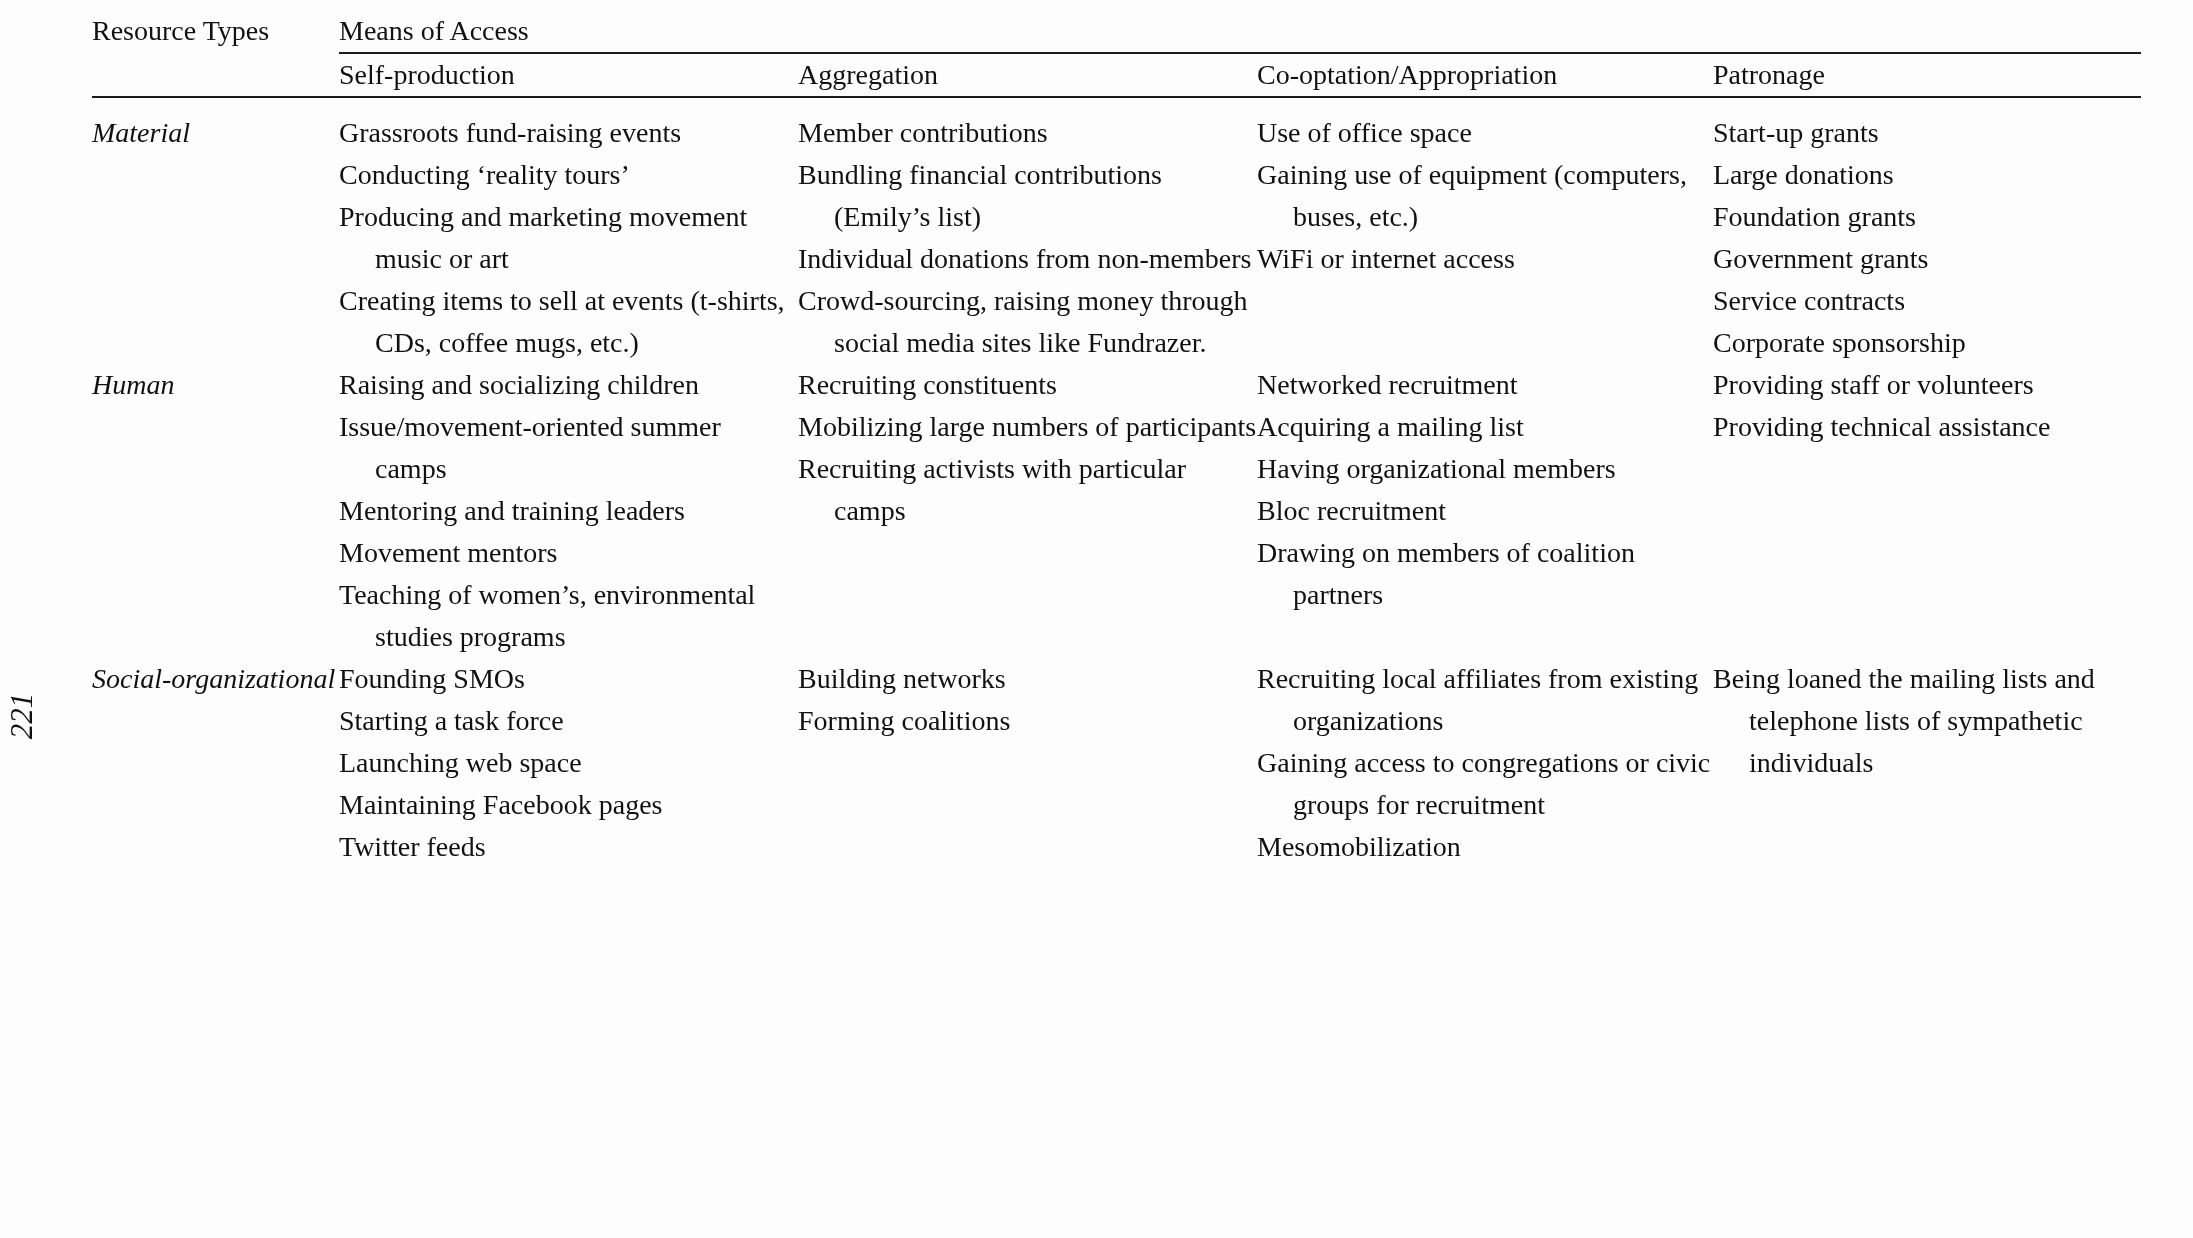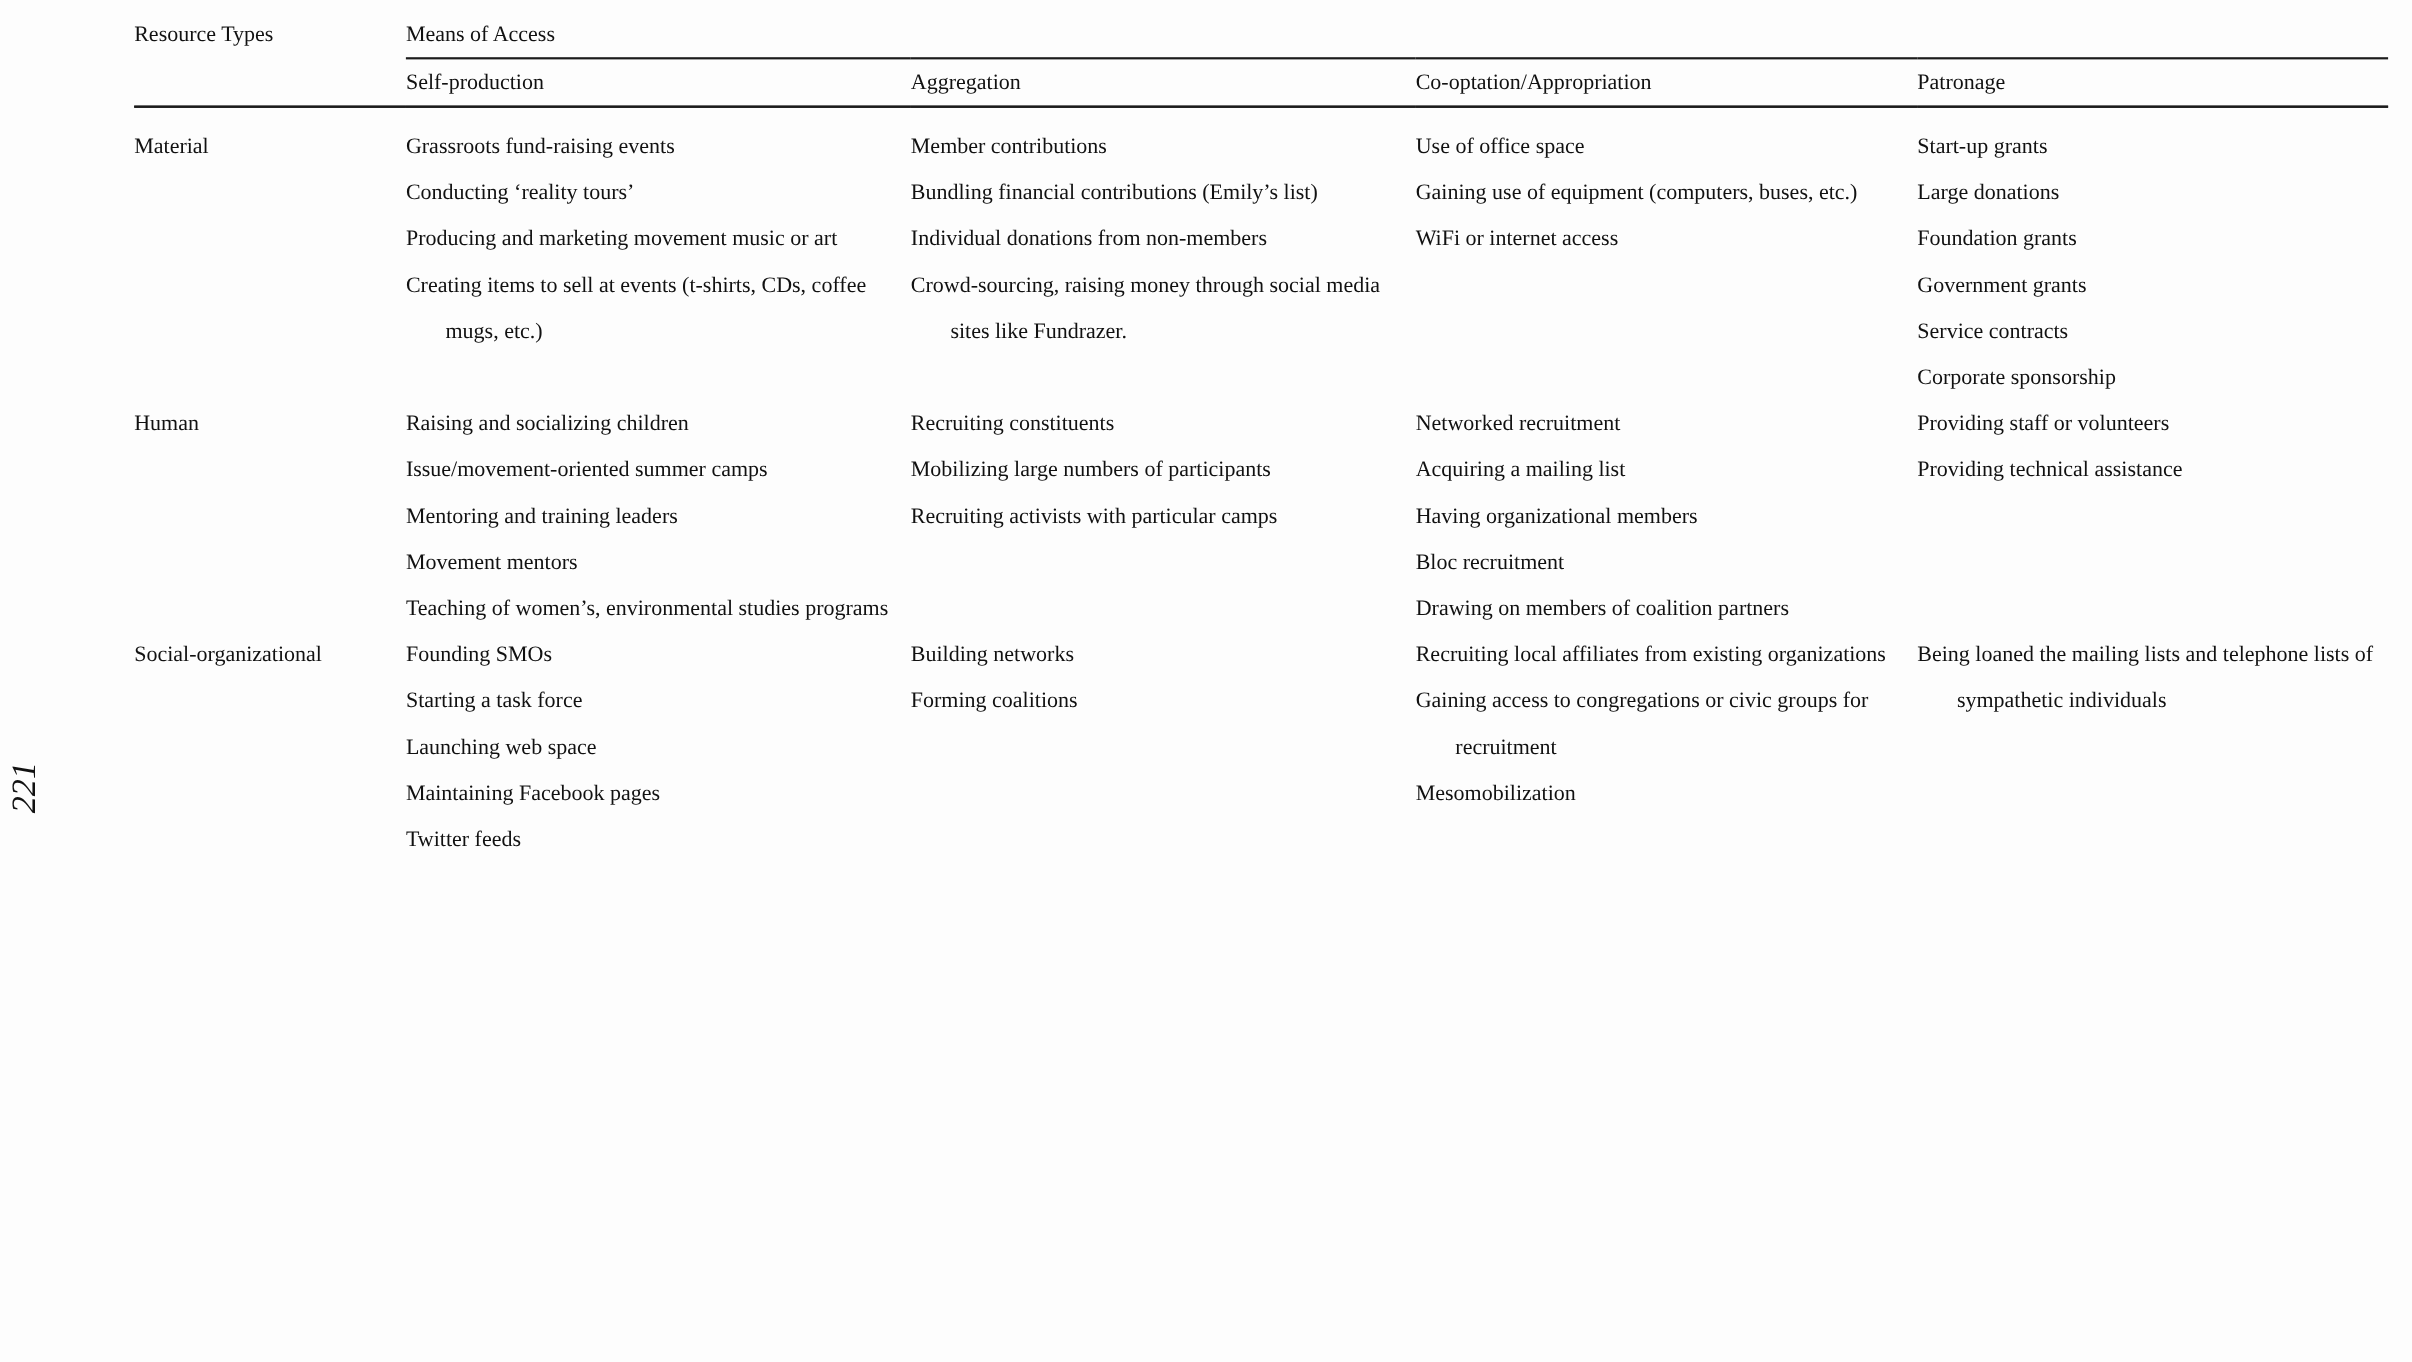--- a/index.html
+++ b/index.html
@@ -18,25 +18,25 @@
     left: -18px; top: 695px;
     width: 80px;
     line-height: 42px;
     text-align: center;
     font-style: italic;
     font-size: 31px;
     transform: rotate(-90deg);
   }
   table.rm-table {
     position: absolute;
-    left: 122px; top: 10px;
+    left: 92px; top: 10px;
     width: 2049px;
     border-collapse: collapse;
     table-layout: fixed;
-    font-size: 20px;
+    font-size: 28px;
     line-height: 42px;
   }
   .rm-table th, .rm-table td {
     font-weight: normal;
     text-align: left;
     vertical-align: top;
     padding: 0;
   }
   .rowhead {
     padding-right: 110px;
@@ -45,21 +45,21 @@
   .grouphead {
     text-align: center;
     padding-bottom: 10px;
     border-bottom: 2px solid #1c1c1c;
     margin-left: 24px;
   }
   .subhead {
     padding: 12px 24px 12px 0;
     border-bottom: 2px solid #1c1c1c;
   }
-  .rowlabel { padding-right: 24px; }
+  .rowlabel { padding-right: 24px; font-style: italic; }
   .cell { padding-right: 24px; }
   .rm-table tbody tr:first-child td { padding-top: 14px; }
   .item {
     padding-left: 36px;
     text-indent: -36px;
   }
 </style>
 </head>
 <body>
 

